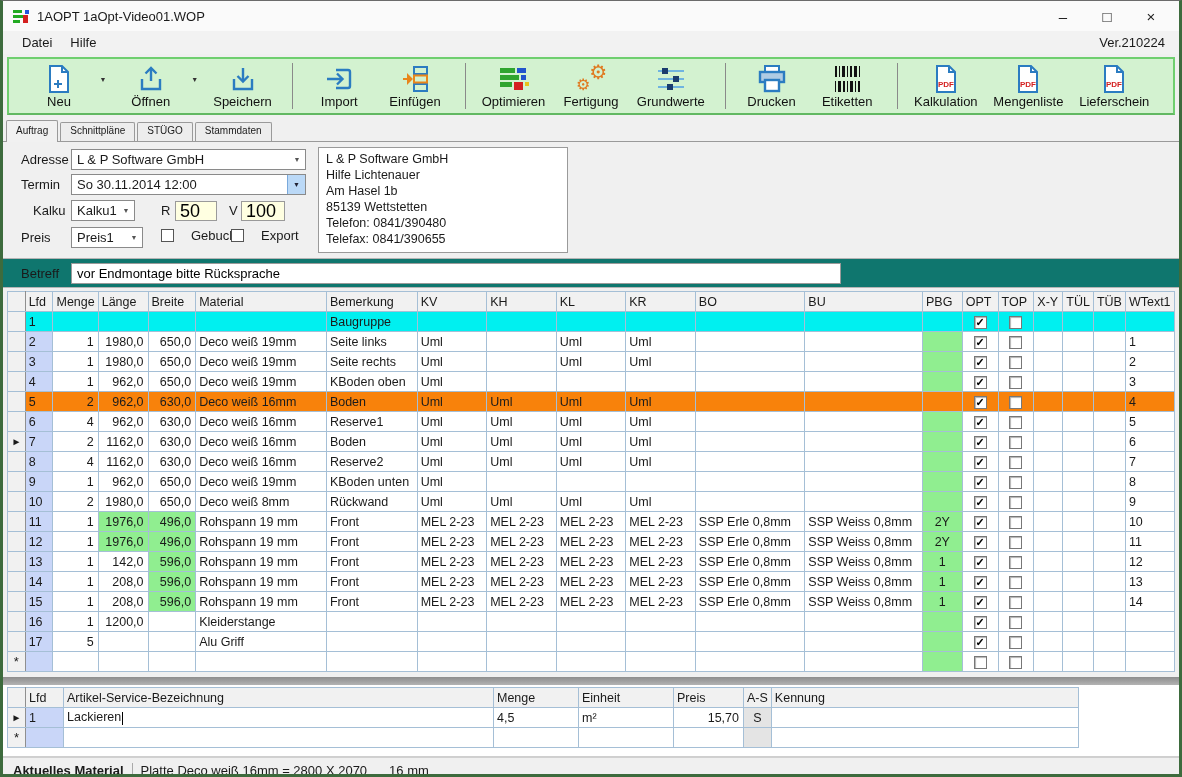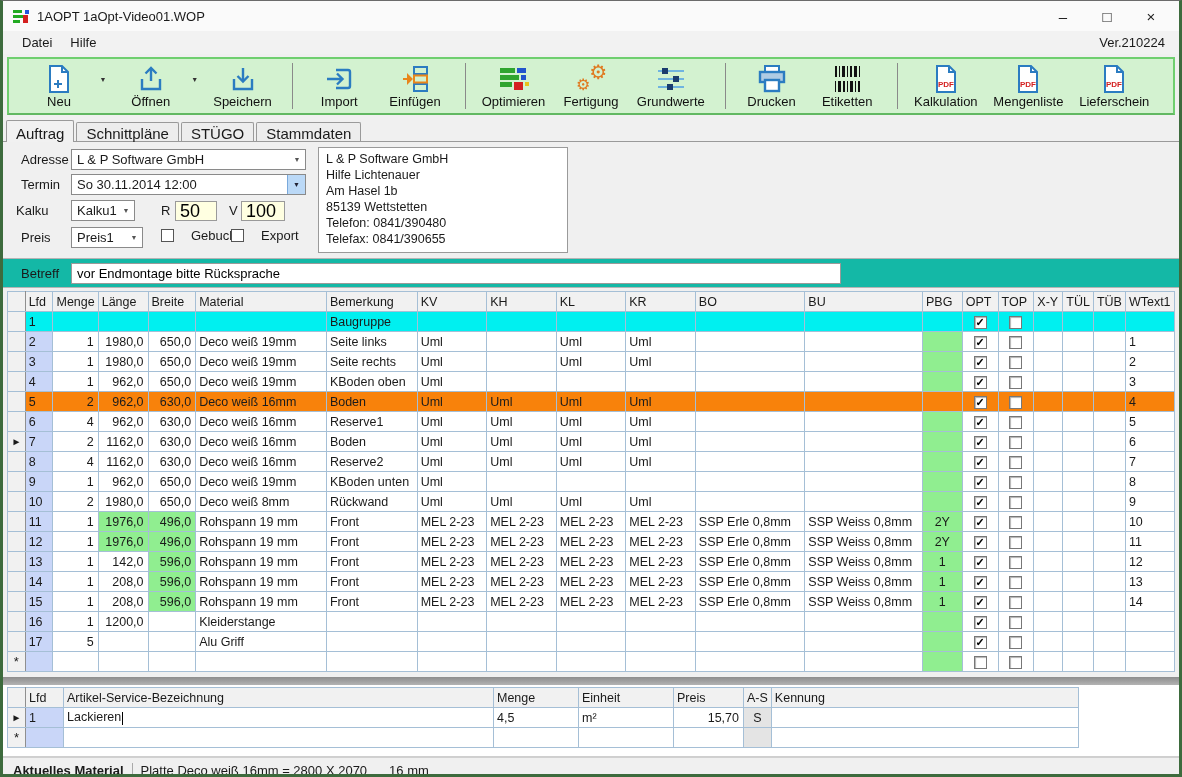--- a/index.html
+++ b/index.html
@@ -34,38 +34,38 @@
   .tb-icon{width:34px;height:30px;position:relative;display:flex;align-items:center;justify-content:center;}
   .tb-label{font-size:13px;color:#111;line-height:15px;white-space:nowrap;}
   .tb-drop{width:16px;display:flex;align-items:center;justify-content:center;color:#333;font-size:7px;margin-top:-14px;}
   .tb-sep{width:1px;background:#8a8a8a;margin:2px 10px;}
   .tb-flex{flex:1;}
   .gear{position:absolute;color:#E0791F;line-height:1;}
   .g1{font-size:16px;left:2px;bottom:1px;}
   .g2{font-size:20px;right:1px;top:-2px;}
   
   .tabstrip{flex:none;display:flex;align-items:flex-end;padding:4px 0 0 3px;height:26px;background:#F0F0F0;position:relative;z-index:2;}
-  .tab{font-size:15px;border:1px solid #9a9a9a;border-bottom:none;background:#EDEDED;
+  .tab{font-size:10px;border:1px solid #9a9a9a;border-bottom:none;background:#EDEDED;
     margin-right:2px;border-radius:2px 2px 0 0;padding:2px 9px 3px;height:19px;}
   .tab.active{background:#F1F1F1;height:22px;padding-top:4px;margin-bottom:-1px;}
   
   .formpanel{flex:none;height:117px;background:#F0F0F0;border-top:1px solid #9a9a9a;position:relative;z-index:1;}
   .flabel{position:absolute;font-size:13px;}
   .combo{position:absolute;height:21px;background:#fff;border:1px solid #8a8a8a;display:flex;align-items:center;font-size:13px;}
   .combo .val{flex:1;padding:0 5px;white-space:nowrap;overflow:hidden;}
   .combo .arr{width:16px;display:flex;align-items:center;justify-content:center;color:#555;font-size:7px;}
   .combo.termin .arr{width:18px;height:100%;background:#BBD9F7;border-left:1px solid #7AA9DB;color:#223;}
   .yfield{position:absolute;height:20px;background:#FFFFE1;border:1px solid #9a9a9a;font-size:18px;padding:8px 4px;font-family:"Liberation Sans",sans-serif;}
   .fcheck{position:absolute;display:flex;align-items:center;font-size:13px;gap:17px;}
   .cbx{width:13px;height:13px;background:#fff;border:1px solid #555;display:inline-flex;align-items:center;justify-content:center;
     font-size:11px;font-weight:bold;line-height:1;}
   .addrbox{position:absolute;left:315px;top:5px;width:250px;height:106px;background:#fff;border:1px solid #9a9a9a;
     padding:3px 7px;font-size:12.5px;line-height:16px;}
   
-  .betreffbar{flex:none;height:30px;border-top:1px solid #b5b5b5;border-bottom:1px solid #b5b5b5;background:#14b8a6;
+  .betreffbar{flex:none;height:30px;border-top:1px solid #b5b5b5;border-bottom:1px solid #b5b5b5;background:#0f766e;
     display:flex;align-items:center;}
   .betreffbar .flabel2{font-size:13px;margin-left:18px;width:50px;}
   .betreff-input{width:770px;height:21px;background:#fff;border:1px solid #9a9a9a;font-size:13px;padding:0 5px;font-family:"Liberation Sans",sans-serif;}
   
   .main-section{flex:none;padding:3px 4px 0;background:#F0F0F0;}
   table{border-collapse:collapse;table-layout:fixed;background:#fff;}
   td,th{border:1px solid #A5BFD6;font-size:12.5px;font-weight:normal;overflow:hidden;white-space:nowrap;
     height:20px;padding:0 3px;text-align:left;}
   th{background:#F1F1F1;border-color:#A5BFD6;}
   td.cell-sel,th.cell-sel{background:#F1F1F1;border-right:1px solid #8f8f8f;text-align:center;padding:0;font-size:10px;}
@@ -294,21 +294,21 @@
       <span class="val">L &amp; P Software GmbH</span>
       <span class="arr">▼</span>
     </div>
 
     <span class="flabel" style="left:18px;top:35px">Termin</span>
     <div class="combo termin" style="left:68px;top:32px;width:235px">
       <span class="val">So 30.11.2014 12:00</span>
       <span class="arr">▼</span>
     </div>
 
-    <span class="flabel" style="left:13px;top:61px">Kalku</span>
+    <span class="flabel" style="left:30px;top:61px">Kalku</span>
     <div class="combo" style="left:68px;top:58px;width:64px">
       <span class="val">Kalku1</span>
       <span class="arr">▼</span>
     </div>
     <span class="flabel" style="left:158px;top:61px">R</span>
     <input class="yfield" style="left: 172px; top: 59px; width: 42px;" value="50">
     <span class="flabel" style="left:226px;top:61px">V</span>
     <input class="yfield" style="left: 238px; top: 59px; width: 44px;" value="100">
 
     <span class="flabel" style="left:18px;top:88px">Preis</span>

